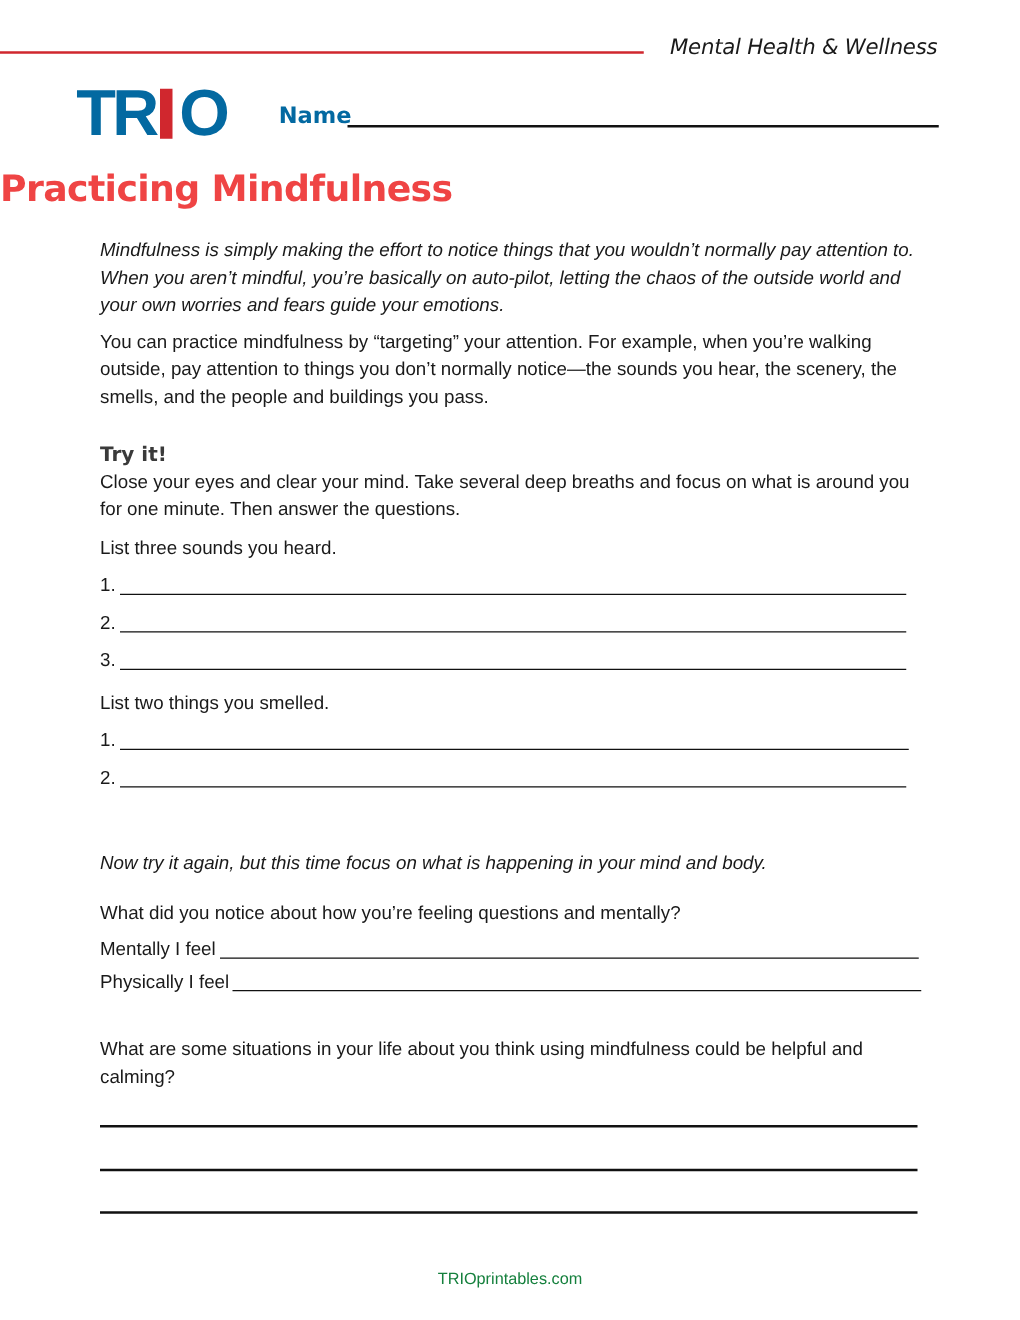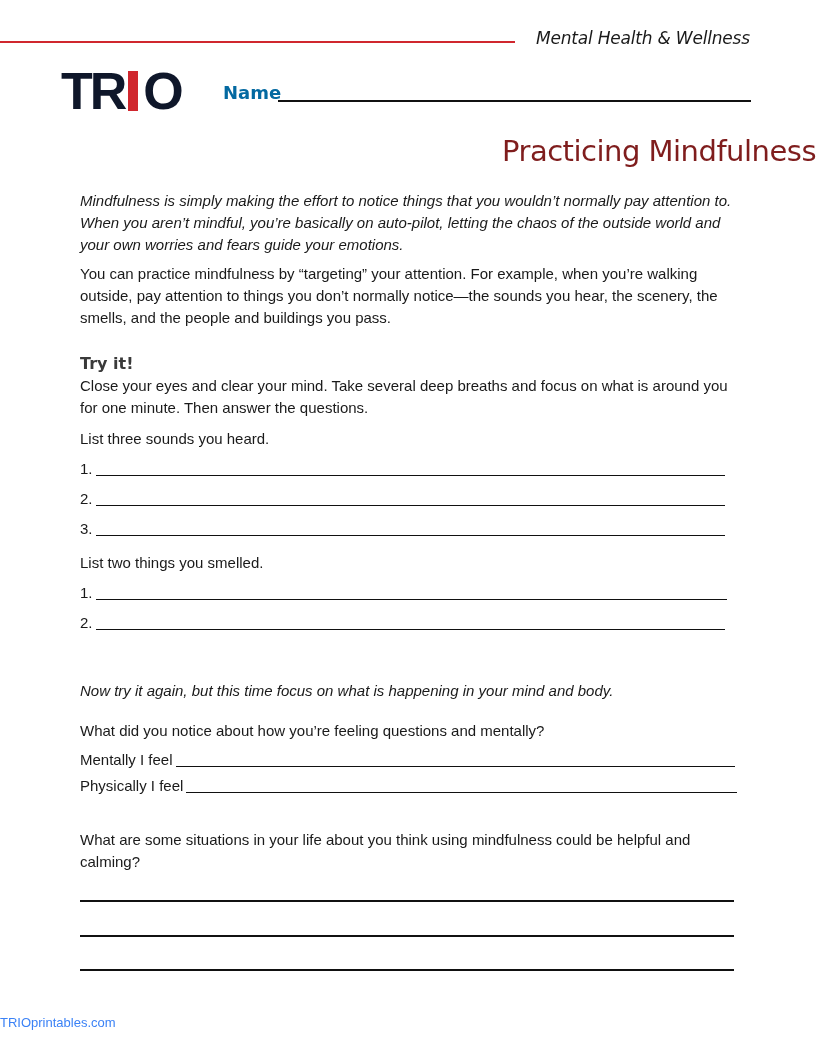--- a/index.html
+++ b/index.html
@@ -33,21 +33,21 @@
     .logo {
       left: 61px; top: 68px;
       height: 46px;
       display: flex;
       align-items: center;
       font-family: "Liberation Sans", sans-serif;
       font-weight: bold;
       font-size: 52px;
       line-height: 46px;
       letter-spacing: -3px;
-      color: #0f172a;
+      color: #0369a1;
     }
     .logo .logo-i {
       display: inline-block;
       width: 10px;
       height: 40px;
       background: #d0272e;
       margin: 0 5px 0 4px;
     }
     .name-label {
       left: 223px; top: 82px;
@@ -57,25 +57,25 @@
       color: #0369a1;
     }
     .name-line {
       left: 278px; top: 100px; width: 473px; height: 1.5px;
       background: #111;
     }
 
     
     .title {
       left: 0; top: 134px; width: 816px;
-      text-align: right;
+      text-align: left;
       font-family: "DejaVu Sans", sans-serif;
-      font-weight: normal;
+      font-weight: bold;
       font-size: 29px;
-      color: #7f1d1d;
+      color: #ef4444;
       letter-spacing: -0.5px;
     }
 
     
     .para {
       left: 80px; width: 660px;
       font-size: 15px;
       line-height: 22px;
       color: #1a1a1a;
     }
@@ -111,23 +111,23 @@
       background: #111;
       margin-bottom: 2px;
     }
     .rule {
       height: 1.5px;
       background: #111;
     }
 
     .footer {
       left: 0; top: 1015px; width: 816px;
-      text-align: left;
+      text-align: center;
       font-size: 13px;
-      color: #3b82f6;
+      color: #15803d;
     }
   </style>
 </head>
 <body>
 
 <div class="abs top-rule"></div>
 <div class="abs category">Mental Health &amp; Wellness</div>
 
 <div class="abs logo">
   <span>TR</span>

